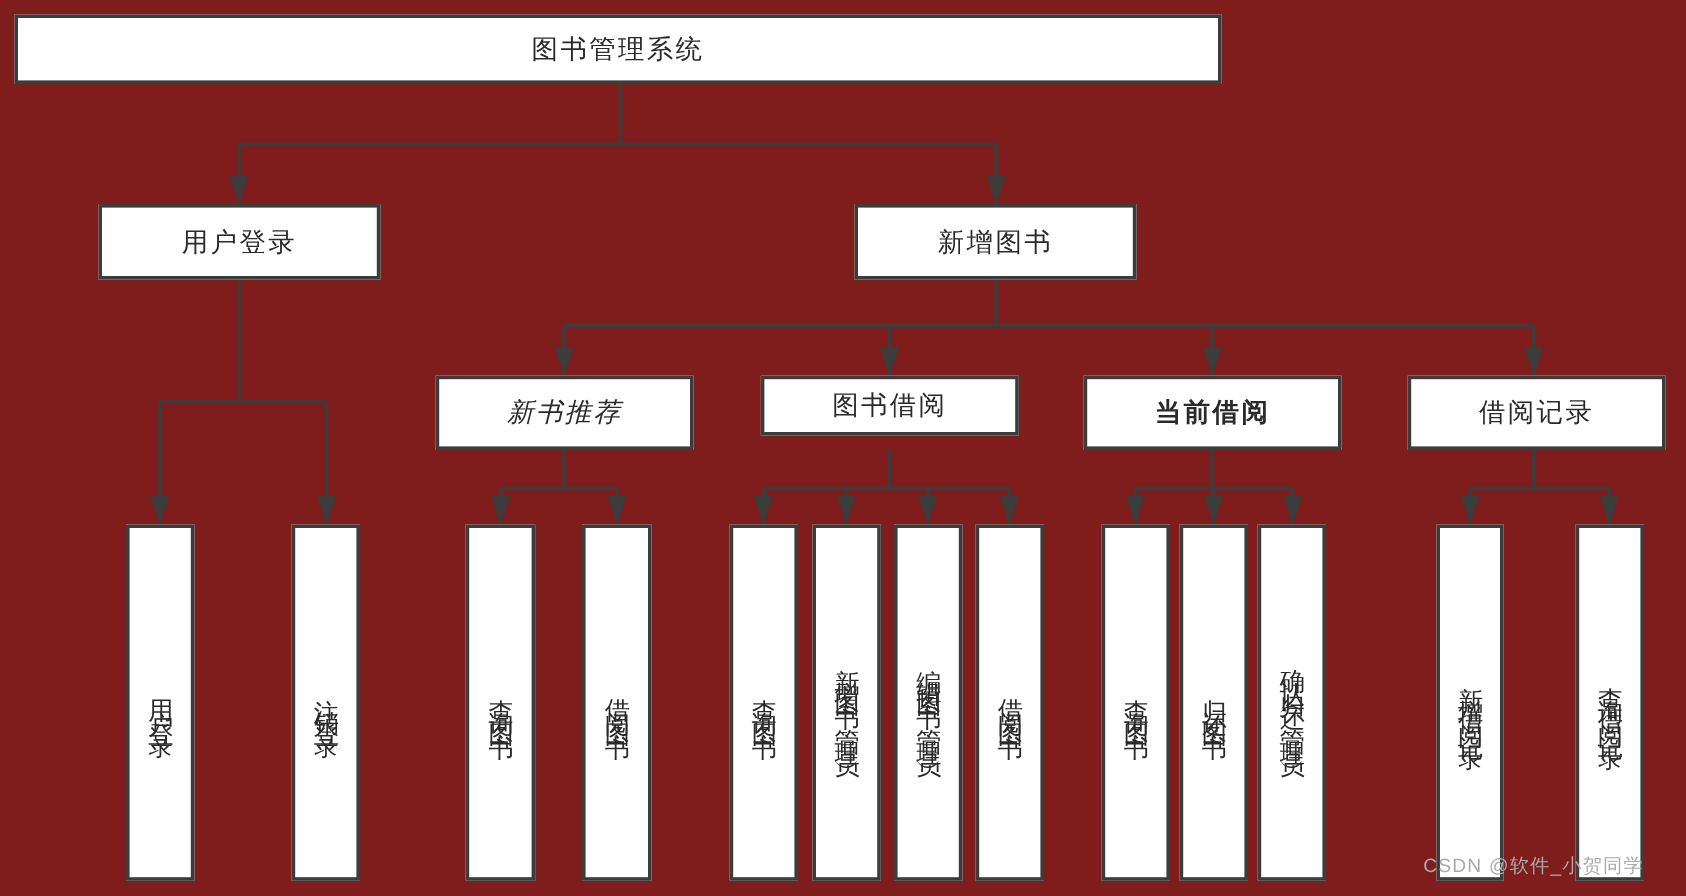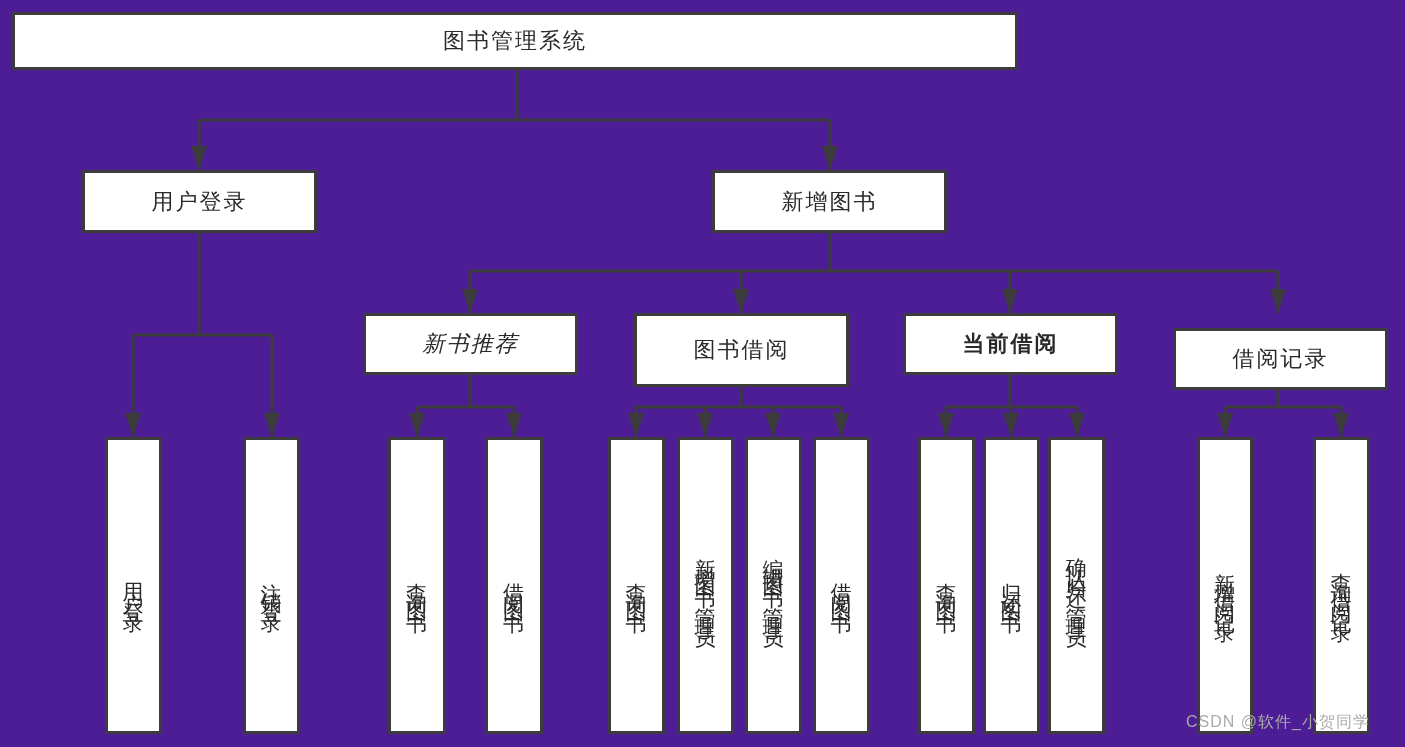--- a/index.html
+++ b/index.html
@@ -1,37 +1,37 @@
 <!DOCTYPE html>
 <html><head>
 <meta charset="utf-8">
 <style>
   html,body{margin:0;padding:0;background:#ffffff;}
   .canvas{
-    position:relative;width:1405px;height:747px;background:#4c1d95;
+    position:relative;width:1405px;height:747px;background:#7f1d1d;
     font-family:"Liberation Sans","DejaVu Sans",sans-serif;overflow:hidden;
   }
   .wires{position:absolute;left:0;top:0;width:1405px;height:747px;}
   .node{
     position:absolute;box-sizing:border-box;border:3px solid #3c3c3c;background:#ffffff;
     display:flex;align-items:center;justify-content:center;color:#2a2a2a;
   }
   .h{font-size:22px;letter-spacing:2px;}
   .v{
     writing-mode:vertical-rl;text-orientation:mixed;
     font-size:21px;letter-spacing:10px;line-height:1;
   }
   
   .n-root      {left:12px;  top:12px;  width:1006px;height:58px;}
   .n-user-login{left:82px;  top:170px; width:235px; height:63px;}
   .n-book-mgmt {left:712px; top:170px; width:235px; height:63px;}
   .n-new-book  {left:363px; top:313px; width:215px; height:62px;font-style:italic;}
-  .n-borrow    {left:634px; top:313px; width:215px; height:74px;}
+  .n-borrow    {left:634px; top:313px; width:215px; height:50px;}
   .n-current   {left:903px; top:313px; width:215px; height:62px;font-weight:bold;}
-  .n-records   {left:1173px;top:328px; width:215px; height:62px;}
+  .n-records   {left:1173px;top:313px; width:215px; height:62px;}
   
   .leaf{top:437px;height:297px;}
   .n-l1 {left:105px; width:57px;}
   .n-l2 {left:243px; width:57px;}
   .n-l3 {left:388px; width:58px;}
   .n-l4 {left:485px; width:58px;}
   .n-l5 {left:608px; width:57px;}
   .n-l6 {left:677px; width:57px;}
   .n-l7 {left:745px; width:57px;}
   .n-l8 {left:813px; width:57px;}

